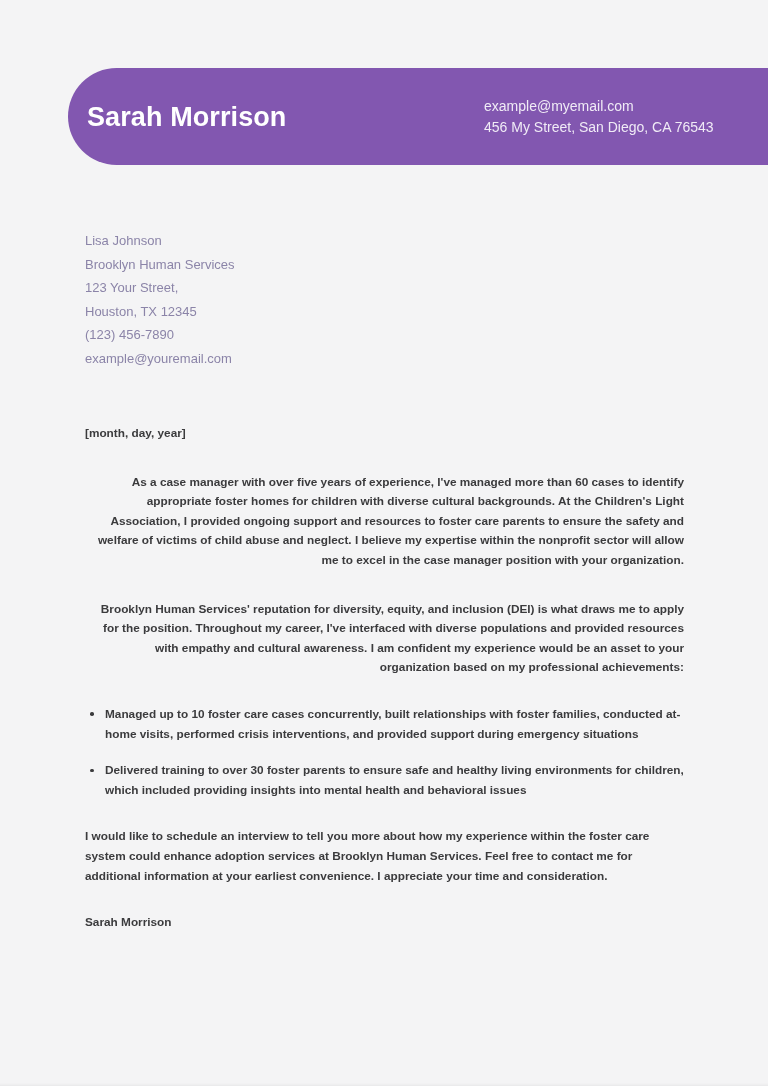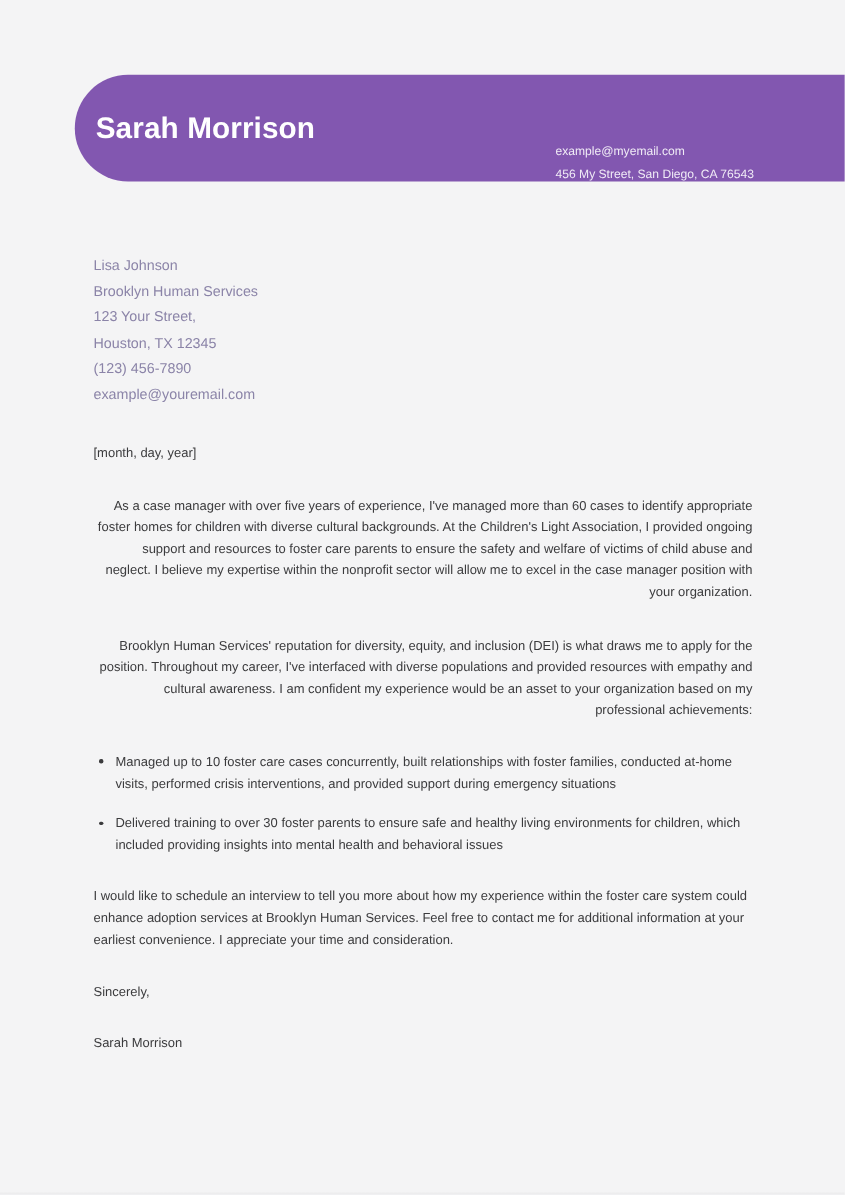--- a/index.html
+++ b/index.html
@@ -47,27 +47,26 @@
     transform: translateY(-50%);
     color: #ffffff;
     font-size: 27px;
     font-weight: bold;
     letter-spacing: 0.1px;
     white-space: nowrap;
   }
 
   .header-contact {
     position: absolute;
-    left: 437px;
+    left: 416px;
     top: 50%;
     transform: translateY(-50%);
     color: #f0ebf6;
-    font-size: 11px;
+    font-size: 14px;
     line-height: 21px;
-    margin-top: 32px;
   }
   .header-contact div {
     white-space: nowrap;
   }
 
   
   .recipient {
     position: absolute;
     left: 85px;
     top: 229px;
@@ -76,25 +75,26 @@
     line-height: 23.6px;
   }
   .recipient div {
     white-space: nowrap;
   }
 
   
   .letter-body {
     position: absolute;
     left: 85px;
-    top: 402px;
+    top: 424px;
     width: 599px;
     color: #3b3b3d;
     font-size: 11.8px;
     line-height: 19.6px;
+    font-weight: bold;
   }
 
   .date-line {
     margin: 0;
   }
   .salutation {
     margin: 26px 0 0 0;
   }
   .para {
     margin: 29px 0 0 0;
@@ -181,21 +181,20 @@
         <span>Managed up to 10 foster care cases concurrently, built relationships with foster families, conducted at-home visits, performed crisis interventions, and provided support during emergency situations</span>
       </li>
       <li>
         <span class="bullet"></span>
         <span>Delivered training to over 30 foster parents to ensure safe and healthy living environments for children, which included providing insights into mental health and behavioral issues</span>
       </li>
     </ul>
 
     <p class="closing-para">I would like to schedule an interview to tell you more about how my experience within the foster care system could enhance adoption services at Brooklyn Human Services. Feel free to contact me for additional information at your earliest convenience. I appreciate your time and consideration.</p>
 
-    <p class="signoff">Sincerely,</p>
 
     <p class="signature-name">Sarah Morrison</p>
 
   </div>
 
   <div class="page-bottom-edge"></div>
 
 </div>
 
 </body></html>

